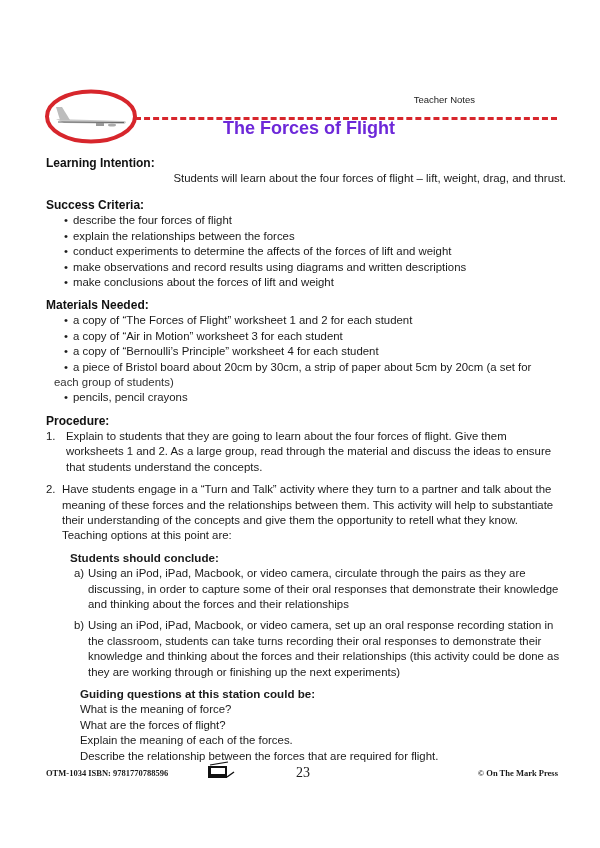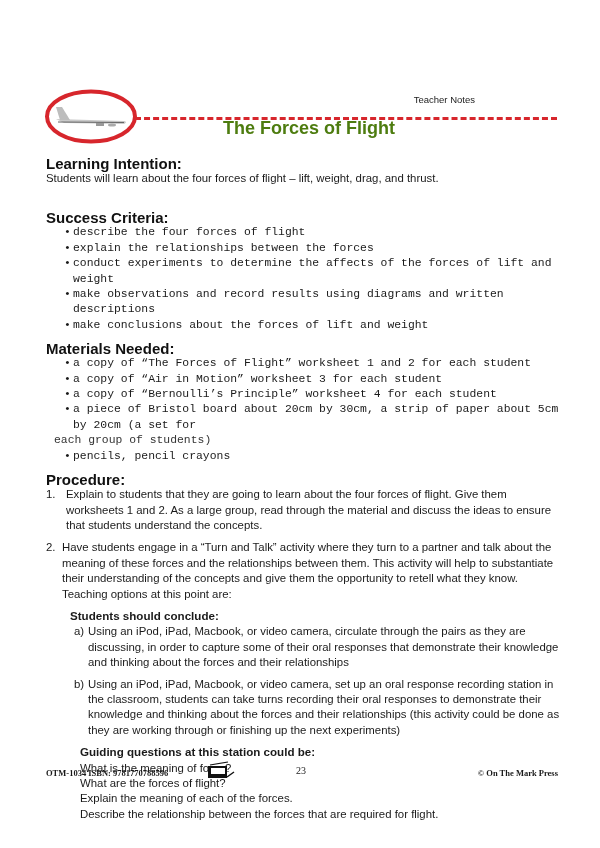--- a/index.html
+++ b/index.html
@@ -3,47 +3,47 @@
   <meta charset="utf-8">
   <style>
     * { box-sizing: border-box; margin: 0; padding: 0; }
     html, body { width: 600px; height: 848px; background: #ffffff; overflow: hidden; }
     body { position: relative; font-family: "Liberation Sans", "DejaVu Sans", sans-serif; color: #1a1a1a; }
 
     .header { position: absolute; left: 0; top: 0; width: 520px; height: 150px; }
     .logo { position: absolute; left: 44px; top: 89px; width: 94px; height: 55px; }
     .dash-line { position: absolute; left: 135px; top: 117px; width: 422px; height: 0; border-top: 3px dashed #d7262c; }
     .teacher-notes { position: absolute; right: 45px; top: 94px; font-size: 9.5px; color: #222; }
-    .page-title { position: absolute; left: 0; width: 600px; top: 118px; text-align: center; font-size: 18px; font-weight: bold; color: #4d7c0f; padding-left: 18px; }
+    .page-title { position: absolute; left: 0; width: 600px; top: 118px; text-align: center; font-size: 18px; font-weight: bold; color: #6d28d9; padding-left: 18px; }
 
     .content { position: absolute; left: 46px; top: 156px; width: 520px; font-size: 11.4px; line-height: 15.4px; }
-    .section-heading { font-weight: bold; font-size: 15px; line-height: 15px; color: #111; }
-    .para { margin-bottom: 24px; }
-    ul.bullets { list-style: none; margin-left: 18px; margin-bottom: 8px; font-family: Liberation Mono, monospace; }
+    .section-heading { font-weight: bold; font-size: 12px; line-height: 15px; color: #111; }
+    .para { margin-bottom: 12px; text-align: right; }
+    ul.bullets { list-style: none; margin-left: 18px; margin-bottom: 8px; }
     ul.bullets li { position: relative; padding-left: 9px; }
     ul.bullets li::before { content: "•"; position: absolute; left: 0; top: 0; }
     .sub-cont { color: #333; }
 
     ol.proc { list-style: none; }
     ol.proc > li { position: relative; padding-left: 16px; margin-bottom: 7px; }
     ol.proc > li .num { position: absolute; left: 0; top: 0; }
 
     .conclude { margin-top: 6px; margin-left: 8px; }
     .sub-heading { font-weight: bold; font-size: 11.6px; margin-bottom: 1px; }
     .alpha { list-style: none; margin-left: 4px; }
     .alpha li { position: relative; padding-left: 14px; margin-bottom: 6px; }
     .alpha li .letter { position: absolute; left: 0; top: 0; }
 
     .guide { margin-left: 18px; margin-top: 0px; }
     .guide .q { display: block; }
 
     .footer { position: absolute; left: 46px; top: 765px; width: 512px; height: 20px; font-family: "Liberation Serif", "DejaVu Serif", serif; }
     .footer-code { position: absolute; left: 0; top: 3px; font-size: 8.5px; font-weight: bold; }
     .footer-icon { position: absolute; left: 160px; top: -4px; width: 30px; height: 18px; }
-    .footer-page { position: absolute; left: 250px; top: 0; font-size: 10px; }
+    .footer-page { position: absolute; left: 250px; top: 0; font-size: 14px; }
     .footer-copy { position: absolute; right: 0; top: 3px; font-size: 8.5px; font-weight: bold; }
   </style>
 </head>
 <body>
 
 <div class="header">
   <svg class="logo" viewBox="0 0 94 55">
     <ellipse cx="47" cy="27.5" rx="44" ry="25" fill="none" stroke="#d7262c" stroke-width="4"></ellipse>
     <ellipse cx="47" cy="27.5" rx="40" ry="21" fill="#ffffff"></ellipse>
     <path d="M12 30 L80 32 Q84 33 80 35 L20 34 Z" fill="#c9c9c9"></path>

